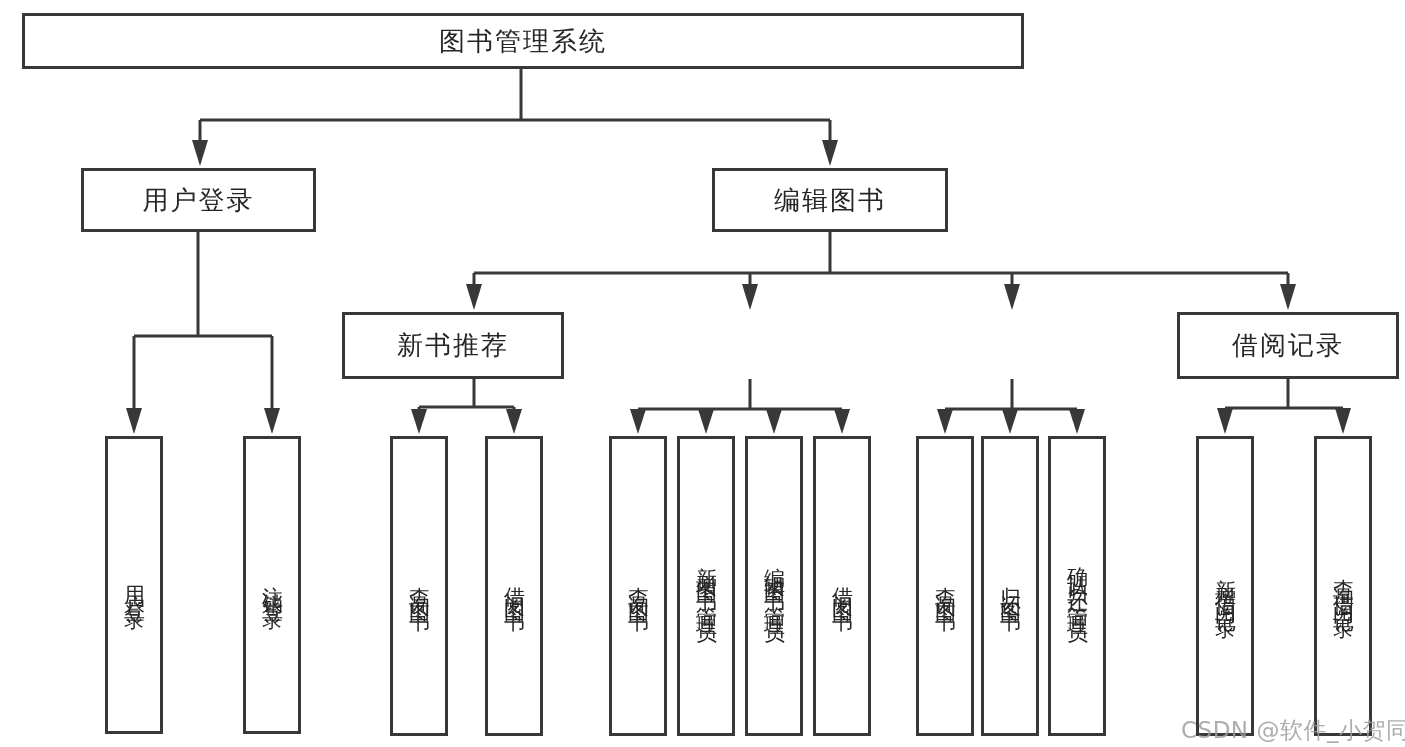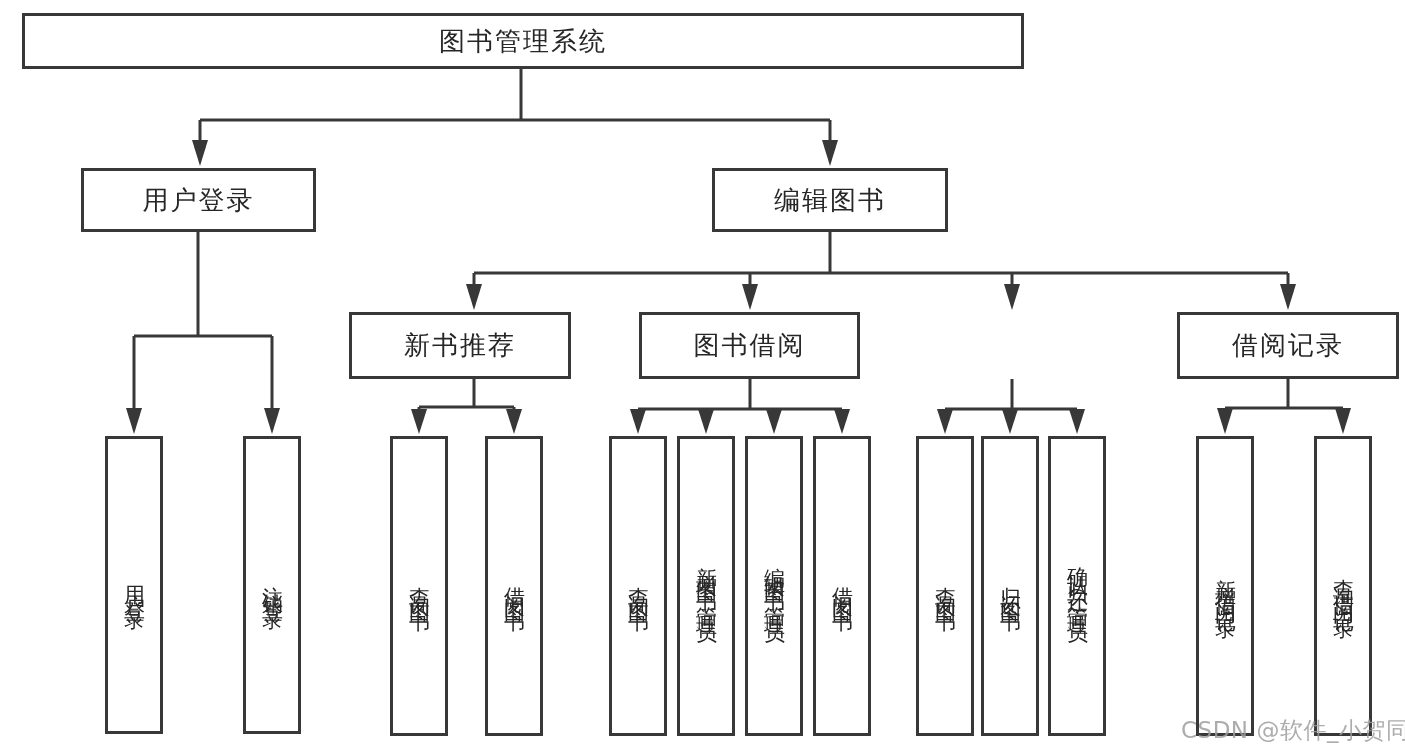--- a/index.html
+++ b/index.html
@@ -120,22 +120,21 @@
       <polygon points="1217,408 1233,408 1225,434"></polygon>
       <polygon points="1335,408 1351,408 1343,434"></polygon>
     </g>
   </svg>
 
   <div class="node hbox" style="left:22px; top:13px; width:1002px; height:56px;">图书管理系统</div>
 
   <div class="node hbox" style="left:81px; top:168px; width:235px; height:64px;">用户登录</div>
   <div class="node hbox" style="left:712px; top:168px; width:236px; height:64px;">编辑图书</div>
 
-  <div class="node hbox" style="left:349px; top:312px; width:222px; height:67px;">新书推荐</div>
-  <div class="node hbox" style="left:639px; top:312px; width:221px; height:67px;">图书借阅</div>
+  <div class="node hbox" style="left:342px; top:312px; width:222px; height:67px;">新书推荐</div>
   <div class="node hbox" style="left:1177px; top:312px; width:222px; height:67px;">借阅记录</div>
 
   <div class="node vbox" style="left:105px; top:436px; width:58px; height:298px;">用户登录</div>
   <div class="node vbox" style="left:243px; top:436px; width:58px; height:298px;">注销登录</div>
 
   <div class="node vbox" style="left:390px; top:436px; width:58px; height:300px;">查询图书</div>
   <div class="node vbox" style="left:485px; top:436px; width:58px; height:300px;">借阅图书</div>
 
   <div class="node vbox" style="left:609px; top:436px; width:58px; height:300px;">查询图书</div>
   <div class="node vbox" style="left:677px; top:436px; width:58px; height:300px;">新增图书（管理员）</div>

